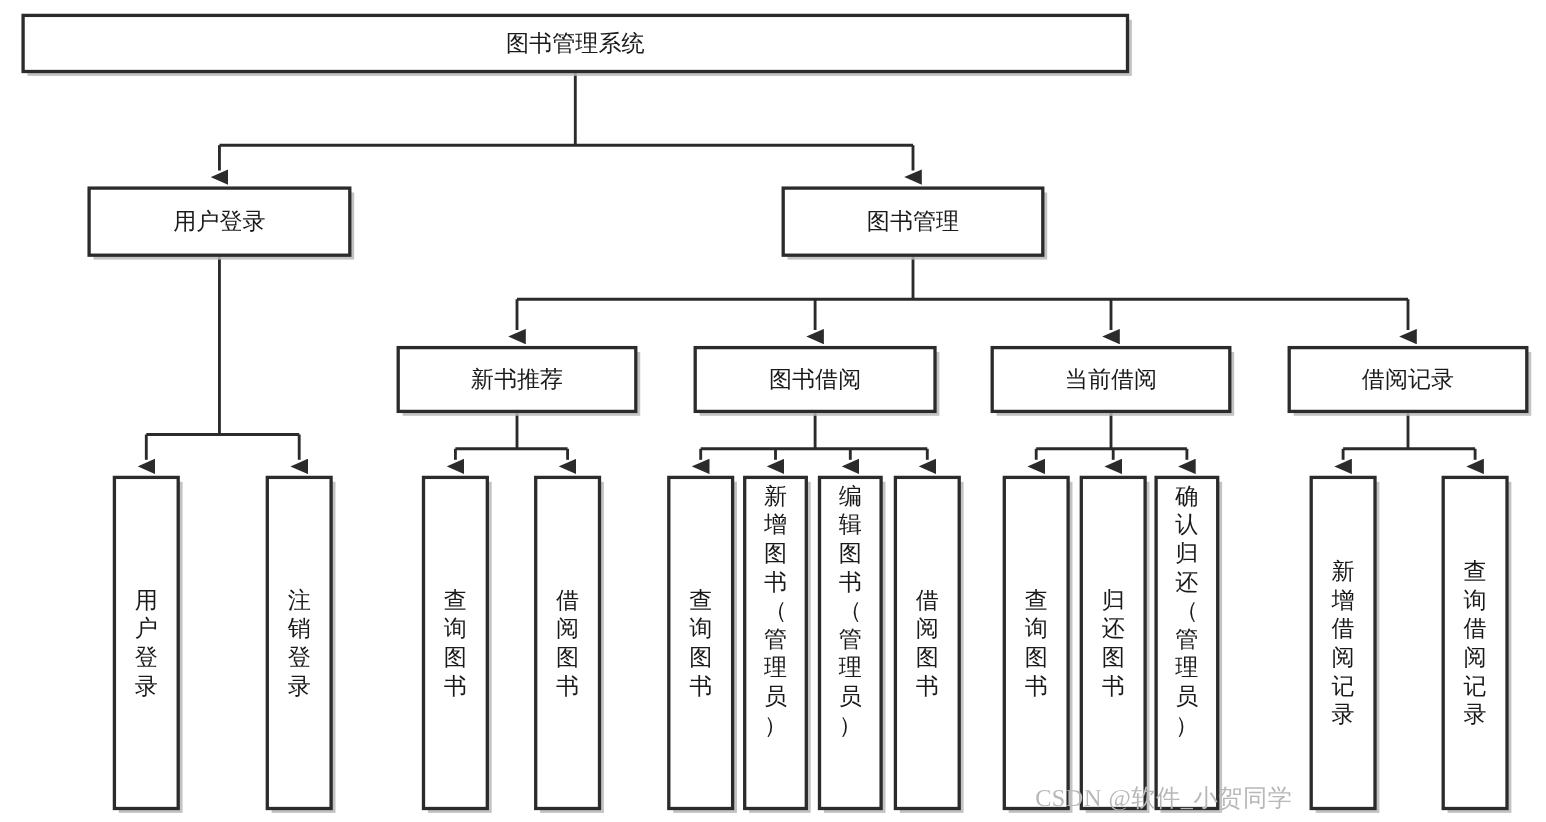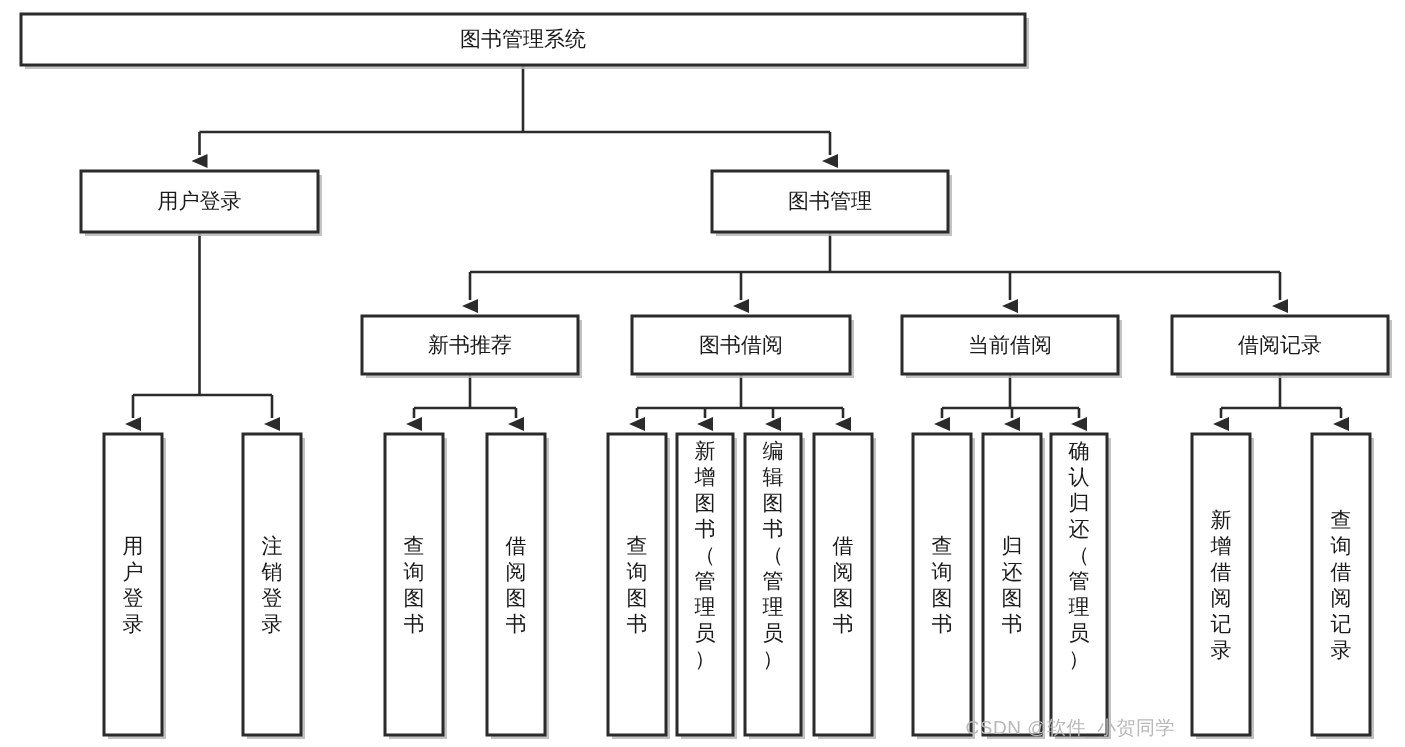--- a/index.html
+++ b/index.html
@@ -55,22 +55,22 @@
   .leaf-label {
     font-family: "Liberation Sans", "DejaVu Sans", sans-serif;
     font-size: 21px;
     fill: #1a1a1a;
     text-anchor: middle;
   }
   .watermark {
     position: absolute;
     right: 10px;
     bottom: 6px;
-    font-family: Liberation Sans, sans-serif;
-    font-size: 19px;
+    font-family: Liberation Serif, serif;
+    font-size: 22px;
     color: #b8b8b8;
     letter-spacing: 0.5px;
     white-space: nowrap;
     pointer-events: none;
   }
 </style>
 </head>
 <body>
 
 <div id="diagram-root">

